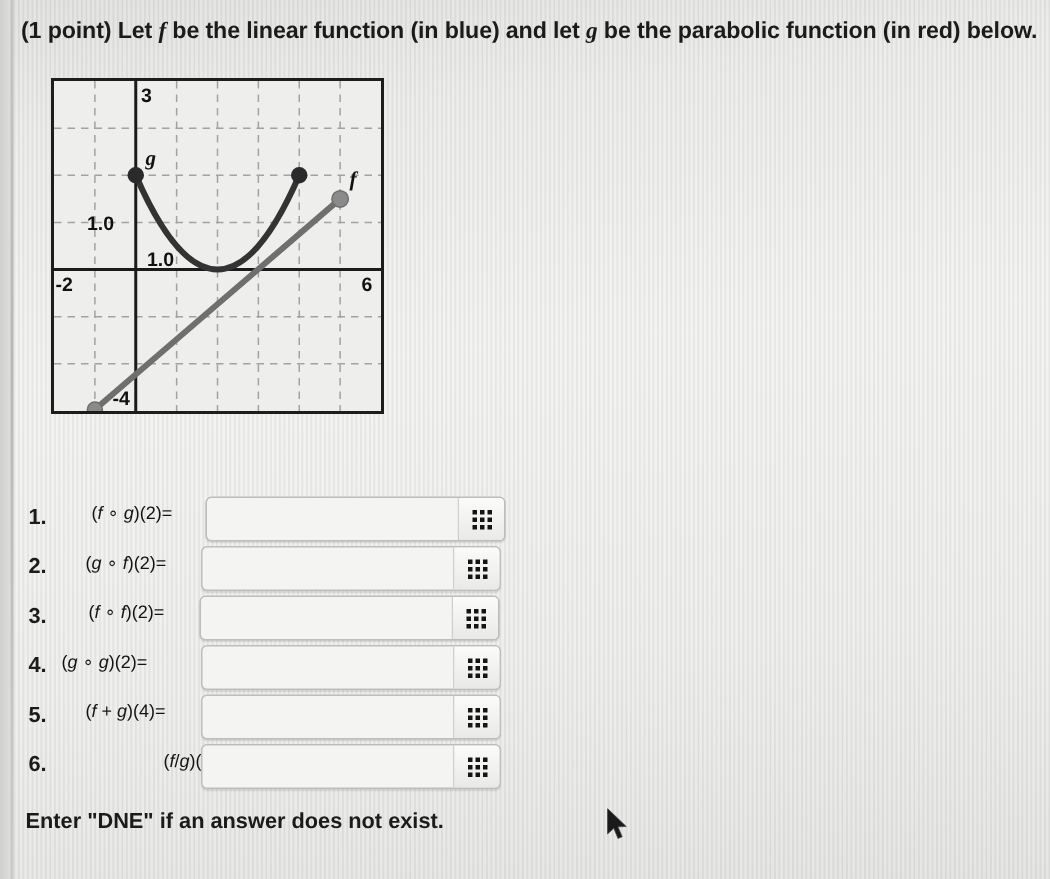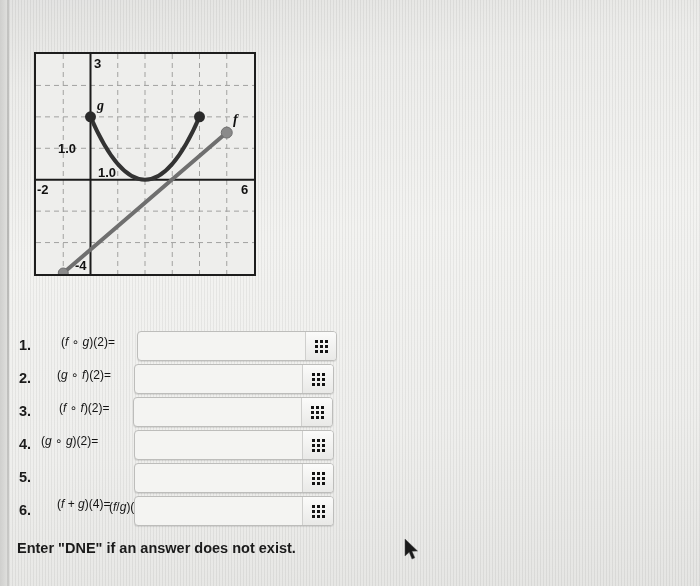--- a/index.html
+++ b/index.html
@@ -167,20 +167,28 @@
   }
 </style>
 </head>
 <body>
 
 <div id="page">
 
   <div id="left-edge-2"></div>
   <div id="left-edge"></div>
 
+  <div id="prompt">
+    <span>(1 point)</span>
+    <span>Let</span>
+    <span class="var">f</span>
+    <span>be the linear function (in blue) and let</span>
+    <span class="varg">g</span>
+    <span>be the parabolic function (in red) below.</span>
+  </div>
 
   <div id="graph-wrap">
     <svg id="graph-svg" viewBox="0 0 218 220" preserveAspectRatio="none">
       <rect x="0" y="0" width="218" height="220" fill="#eeeeec"></rect>
 
       <g stroke="#a2a2a0" stroke-width="1" stroke-dasharray="5,4">
 
         <line x1="27.25" y1="0" x2="27.25" y2="220"></line>
         <line x1="81.75" y1="0" x2="81.75" y2="220"></line>
         <line x1="109" y1="0" x2="109" y2="220"></line>
@@ -301,21 +309,21 @@
               <span></span>
               <span></span>
               <span></span>
               <span></span>
             </div>
           </div>
         </div>
       </div>
       <div class="row">
         <div class="row-num">5.</div>
-        <div class="row-expr" style="left: 40px; margin-top: 30px;">(<i>f</i> + <i>g</i>)(4)=</div>
+        <div class="row-expr" style="left: 40px;">(<i>f</i> + <i>g</i>)(4)=</div>
         <div class="field" style="left: 117px; width: 200px;">
           <input class="field-input" type="text" style="">
           <div class="keypad-btn">
             <div class="keypad-dots">
               <span></span>
               <span></span>
               <span></span>
               <span></span>
               <span></span>
               <span></span>

